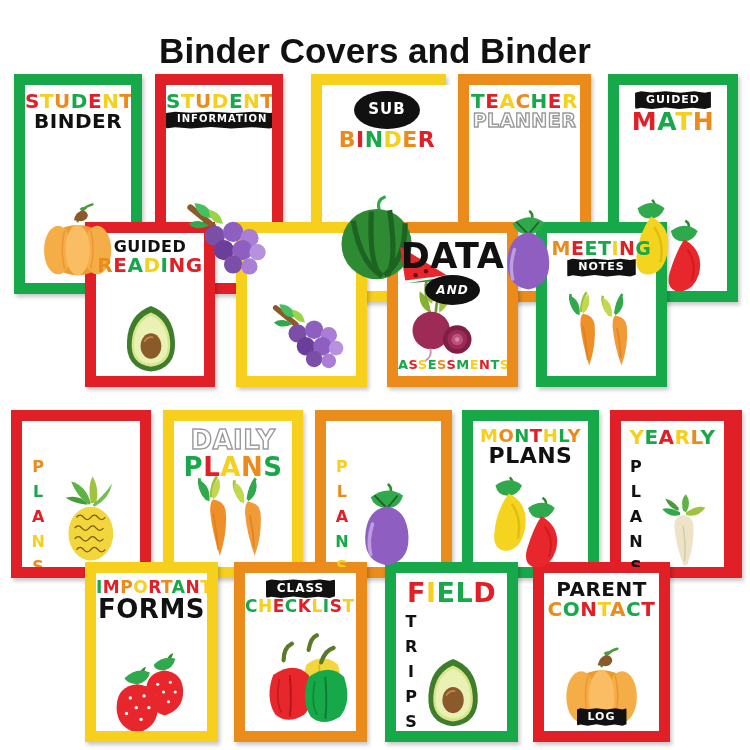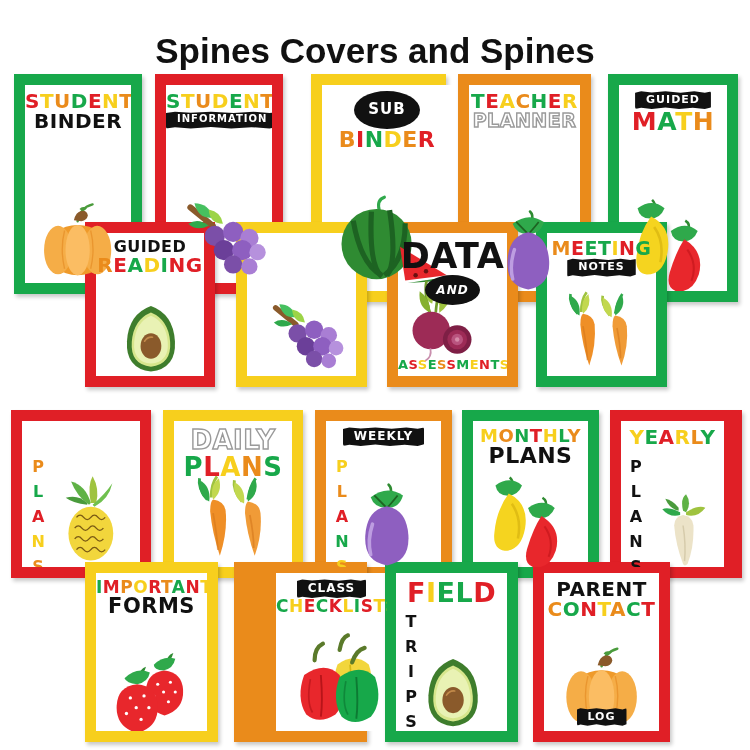--- a/index.html
+++ b/index.html
@@ -58,21 +58,21 @@
     font-weight:bold;font-family:"DejaVu Sans", sans-serif;
     display:block;
   }
 
   .art{position:absolute;z-index:2;}
   .art svg{display:block;width:100%;height:100%;overflow:visible;}
 </style>
 </head>
 <body>
 
-<h1 id="page-title">Spines Covers and Spines</h1>
+<h1 id="page-title">Binder Covers and Binder</h1>
 
 <div id="board">
     <div class="cover" style="left: 14px; top: 74px; width: 128px; height: 220px; background: rgb(23, 168, 74); padding: 11px;">
       <div class="inner" style="inset: 11px; width: 106px; height: 198px;">
         <div class="art" style="left: 6%; top: 38%; width: 88%; height: 62%;">
           <svg viewBox="0 0 100 100" preserveAspectRatio="xMidYMax meet">
     <path d="M50 34 C52 24 58 18 66 16" stroke="#4a9b3c" stroke-width="2.6" fill="none" stroke-linecap="round"></path>
     <path d="M60 20 q-5 -3 -8 1 q4 4 8 -1z" fill="#4a9b3c"></path>
     <path d="M46 33 q2 -9 8 -10 q6 -1 7 5 q-1 5 -7 6z" fill="#8a5a2b"></path>
     <ellipse cx="50" cy="65" rx="33" ry="27" fill="#ef9a2a"></ellipse>
@@ -330,23 +330,20 @@
         <div class="art" style="left: 14%; top: 30%; width: 78%; height: 70%;">
           <svg viewBox="0 0 100 100" preserveAspectRatio="xMidYMax meet">
     <path d="M52 8 q4 4 2 10" stroke="#2f8b32" stroke-width="3" fill="none" stroke-linecap="round"></path>
     <path d="M32 22 q18 -14 36 -2 q-4 14 -18 14 q-14 0 -18 -12z" fill="#2fa94b"></path>
     <path d="M36 20 q10 10 14 14" stroke="#1d6322" stroke-width="2" fill="none"></path>
     <path d="M62 20 q-8 10 -12 14" stroke="#1d6322" stroke-width="2" fill="none"></path>
     <path d="M50 32 q22 4 24 32 q2 30 -24 34 q-26 -4 -24 -34 q2 -28 24 -32z" fill="#8e5fc0"></path>
     <path d="M34 52 q-6 18 -2 34" stroke="#c6a8e6" stroke-width="4" fill="none" stroke-linecap="round" opacity=".85"></path>
   </svg>
         </div>
-        <div class="txtzone">
-          <span class="line" style="font-size: 0px;"><span class="banner"><span class="bt" style="font-size: 12px;">WEEKLY</span></span></span>
-        </div>
         <div class="vword" style="left: 8%; top: 26%; font-size: 16px;">
           <span style="font-size: 16px; margin-bottom: 9px; color: rgb(247, 207, 29);">P</span>
           <span style="font-size: 16px; margin-bottom: 9px; color: rgb(234, 139, 27);">L</span>
           <span style="font-size: 16px; margin-bottom: 9px; color: rgb(224, 31, 38);">A</span>
           <span style="font-size: 16px; margin-bottom: 9px; color: rgb(23, 168, 74);">N</span>
           <span style="font-size: 16px; margin-bottom: 9px; color: rgb(247, 207, 29);">S</span>
         </div>
       </div>
     </div>
     <div class="cover" style="left: 462px; top: 410px; width: 137px; height: 168px; background: rgb(23, 168, 74); padding: 11px;">
@@ -424,26 +421,26 @@
                 <circle cx="46" cy="60" r="1.7"></circle>
                 <circle cx="59" cy="60" r="1.7"></circle>
                 <circle cx="36" cy="66" r="1.7"></circle>
                 <circle cx="51" cy="72" r="1.7"></circle>
               </g>
     </g>
   </svg>
         </div>
         <div class="txtzone">
           <span class="line" style="font-size: 17px; letter-spacing: 0.5px;"><span style="color: rgb(23, 168, 74);">I</span><span style="color: rgb(224, 31, 38);">M</span><span style="color: rgb(234, 139, 27);">P</span><span style="color: rgb(247, 207, 29);">O</span><span style="color: rgb(224, 31, 38);">R</span><span style="color: rgb(234, 139, 27);">T</span><span style="color: rgb(23, 168, 74);">A</span><span style="color: rgb(224, 31, 38);">N</span><span style="color: rgb(247, 207, 29);">T</span></span>
-          <span class="line black" style="font-size: 21px; letter-spacing: 0.5px;">FORMS</span>
+          <span class="line black" style="font-size: 26px; letter-spacing: 0.5px;">FORMS</span>
         </div>
       </div>
     </div>
     <div class="cover" style="left: 234px; top: 562px; width: 133px; height: 180px; background: rgb(234, 139, 27); padding: 11px;">
-      <div class="inner" style="inset: 11px; width: 111px; height: 158px; margin-left: 31px;">
+      <div class="inner" style="inset: 11px; width: 111px; height: 158px;">
         <div class="art" style="left: 2%; top: 34%; width: 96%; height: 66%;">
           <svg viewBox="0 0 100 100" preserveAspectRatio="xMidYMax meet">
     <g transform="translate(16,-4)">
       <path d="M42 26 q2 -12 8 -14" stroke="#5a7a2a" stroke-width="4" fill="none" stroke-linecap="round"></path>
       <path d="M40 40 q16 -12 30 0 q6 18 -4 26 q-14 8 -24 0 q-8 -10 -2 -26z" fill="#f2d63c"></path>
       <path d="M52 40 q2 18 0 26" stroke="#d4b814" stroke-width="1.6" fill="none"></path>
     </g>
     <g transform="translate(-12,10)">
       <path d="M46 22 q0 -12 8 -16" stroke="#5a7a2a" stroke-width="4" fill="none" stroke-linecap="round"></path>
       <path d="M36 36 q20 -14 34 0 q8 24 -4 38 q-16 10 -28 0 q-10 -16 -2 -38z" fill="#e8272c"></path>

